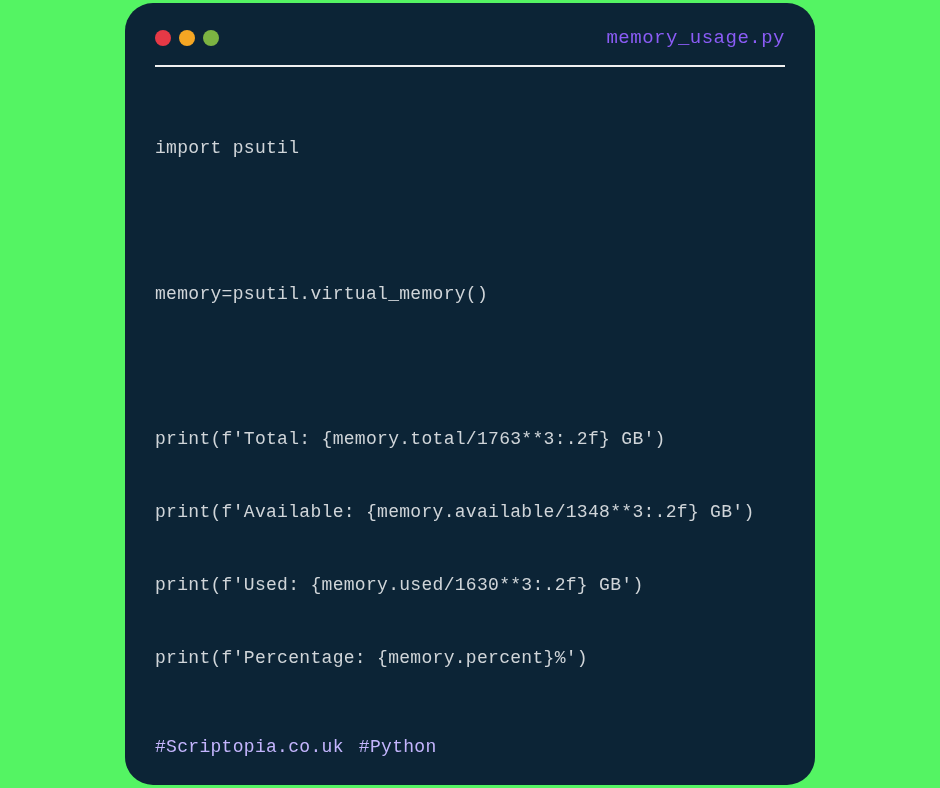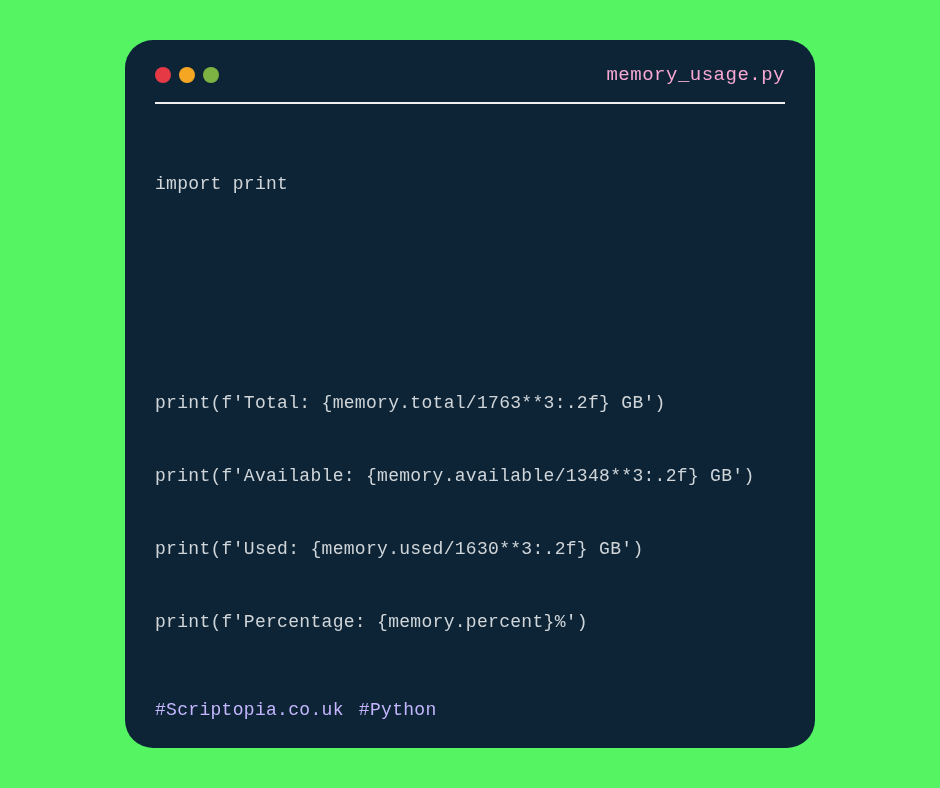--- a/index.html
+++ b/index.html
@@ -51,21 +51,21 @@
     
     .traffic-light.yellow {
       background-color: #f5a623;
     }
     
     .traffic-light.green {
       background-color: #7cb342;
     }
     
     .filename {
-      color: #f9a8d4;
+      color: #8b5cf6;
       font-size: 19px;
       letter-spacing: 0.5px;
     }
     
     .code-content {
       color: #d0d5d9;
       font-size: 18px;
       line-height: 1.35;
       white-space: pre-wrap;
       letter-spacing: 0.3px;
@@ -93,22 +93,23 @@
   <div class="titlebar">
     <div class="traffic-lights">
       <div class="traffic-light red"></div>
       <div class="traffic-light yellow"></div>
       <div class="traffic-light green"></div>
     </div>
     <div class="filename">memory_usage.py</div>
   </div>
 
   <div class="code-content">
-    <div class="code-line">import print</div>
+    <div class="code-line">import psutil</div>
     <div class="code-line"></div>
+    <div class="code-line">memory=psutil.virtual_memory()</div>
     <div class="code-line"></div>
     <div class="code-line">print(f'Total: {memory.total/1763**3:.2f} GB')</div>
     <div class="code-line">print(f'Available: {memory.available/1348**3:.2f} GB')</div>
     <div class="code-line">print(f'Used: {memory.used/1630**3:.2f} GB')</div>
     <div class="code-line">print(f'Percentage: {memory.percent}%')</div>
   </div>
 
   <div class="hashtags">
     <span class="hashtag">#Scriptopia.co.uk</span>
     <span class="hashtag">#Python</span>

